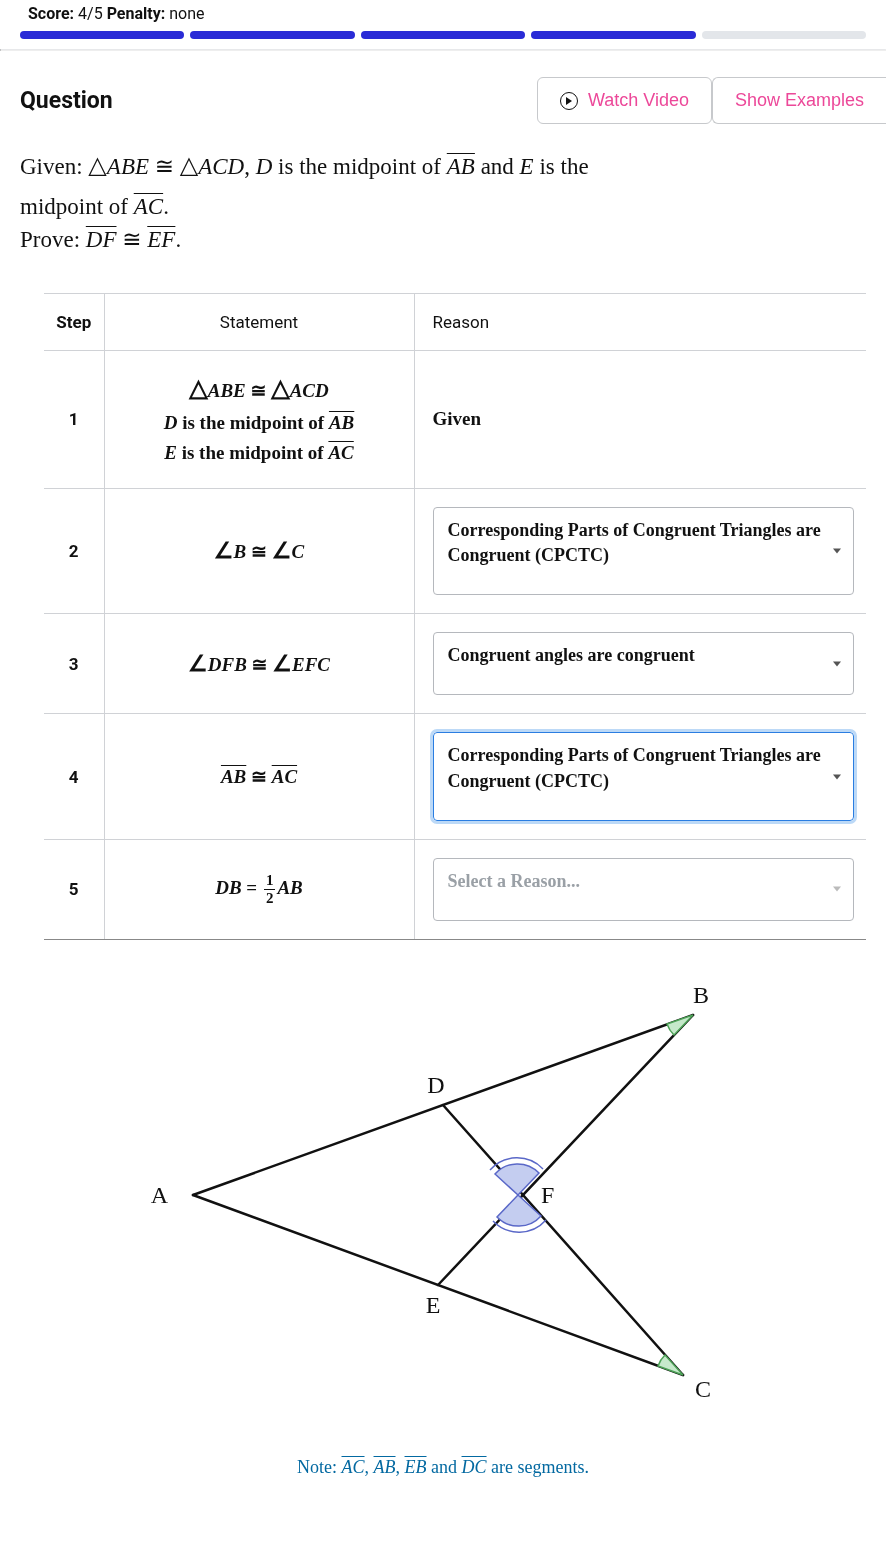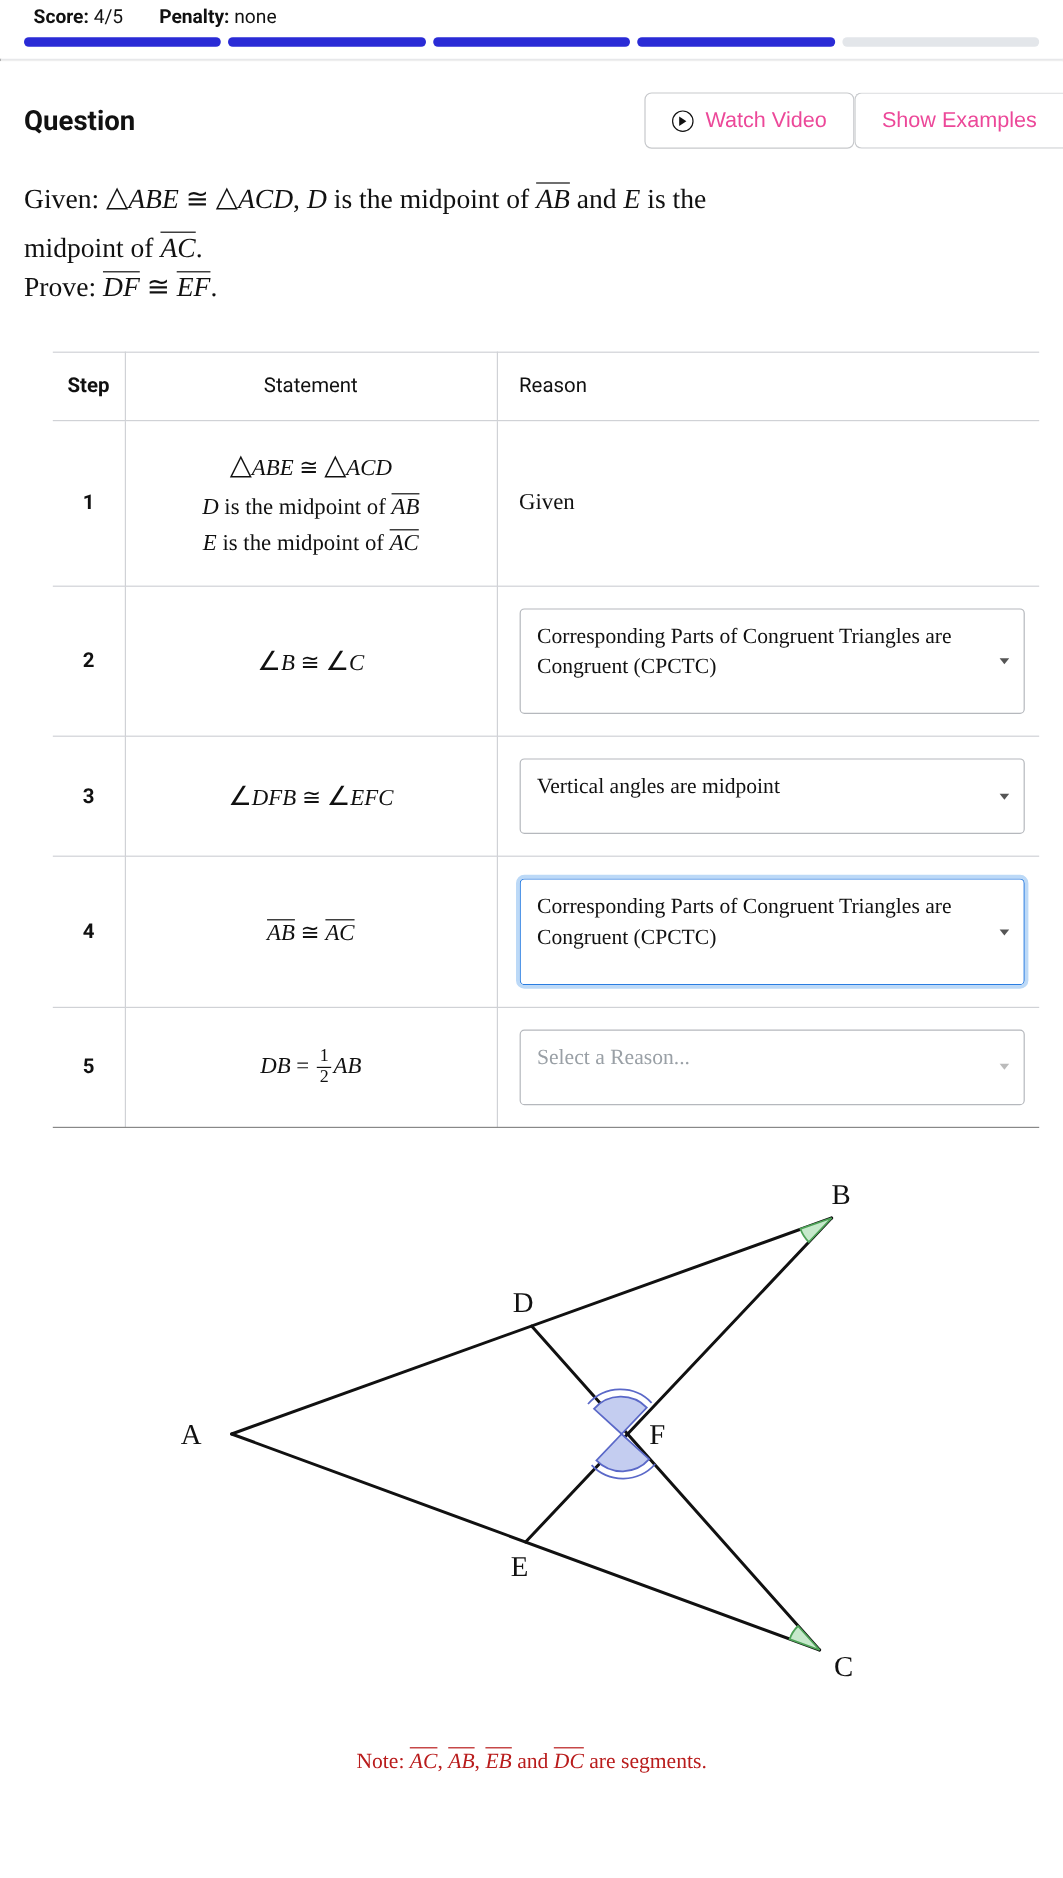--- a/index.html
+++ b/index.html
@@ -6,21 +6,21 @@
   body {
     margin: 0;
     font-family: -apple-system, BlinkMacSystemFont, "Segoe UI", Roboto, "Helvetica Neue", Arial, sans-serif;
     color: #111;
     background: #fff;
     width: 886px;
   }
   .top-section { padding: 4px 0 0; }
   .score-row {
     display: flex;
-    gap: 30px;
+    gap: 4px;
     padding: 0 28px 8px;
     font-size: 16px;
   }
   .score-label { font-weight: 700; }
   .penalty-label { font-weight: 700; }
   .penalty-value { font-weight: 400; }
   .progress-wrap {
     padding: 0 20px 10px;
     display: flex;
     gap: 6px;
@@ -81,20 +81,21 @@
     margin: 20px 20px 0 44px;
     border-collapse: collapse;
     width: calc(100% - 64px);
   }
   .proof-table th, .proof-table td {
     border: 1px solid #d0d2d6;
     padding: 18px 12px;
     text-align: center;
     font-family: Georgia, "Times New Roman", serif;
     font-size: 19px;
+    font-weight: bold;
   }
   .proof-table th { font-weight:400; font-family: -apple-system, BlinkMacSystemFont, "Segoe UI", Roboto, sans-serif; font-size:17px; }
   .proof-table th.reason, .proof-table td.reason { text-align:left; border-right:none; padding-left:18px;}
   .proof-table th.step, .proof-table td.step { width:60px; font-weight:700; font-family: -apple-system, BlinkMacSystemFont, "Segoe UI", Roboto, sans-serif; font-size:17px;}
   .proof-table td.step { font-weight:700;}
   .statement-col { width: 310px; }
   .stmt-line { display:block; margin: 2px 0; line-height:1.5;}
   .reason-select {
     border: 1px solid #b5b8bd;
     border-radius: 4px;
@@ -119,21 +120,21 @@
   }
   .caret.muted { border-top-color:#bbb; }
   .frac {
     display:inline-block; vertical-align:middle; text-align:center; font-size:15px; line-height:1; margin:0 2px;
   }
   .frac .num { display:block; border-bottom:1px solid #111; padding:0 2px 1px;}
   .frac .den { display:block; padding-top:1px;}
   .diagram-wrap { text-align:center; margin-top: 35px;}
   .note {
     text-align:center; font-family: Georgia,"Times New Roman",serif; font-size:18px;
-    margin: 28px 0 20px; color:#b91c1c;
+    margin: 28px 0 20px; color:#0369a1;
   }
   .proof-table tr:last-child td { border-bottom:1.5px solid #888;}
   .proof-table th:first-child, .proof-table td:first-child { border-left:none;}
 </style>
 </head>
 <body>
 
 <div class="top-section">
   <div class="score-row">
     <span><span class="score-label">Score:</span> <span>4/5</span></span>
@@ -202,21 +203,21 @@
         </div>
       </td>
     </tr>
     <tr>
       <td class="step">3</td>
       <td class="statement-col">
         <span class="angle-sym">∠</span><span class="math-it">DFB</span> ≅ <span class="angle-sym">∠</span><span class="math-it">EFC</span>
       </td>
       <td class="reason">
         <div class="reason-select">
-          <span>Vertical angles are midpoint</span><span class="caret"></span>
+          <span>Congruent angles are congruent</span><span class="caret"></span>
         </div>
       </td>
     </tr>
     <tr>
       <td class="step">4</td>
       <td class="statement-col">
         <span class="overline math-it">AB</span> ≅ <span class="overline math-it">AC</span>
       </td>
       <td class="reason">
         <div class="reason-select active">

